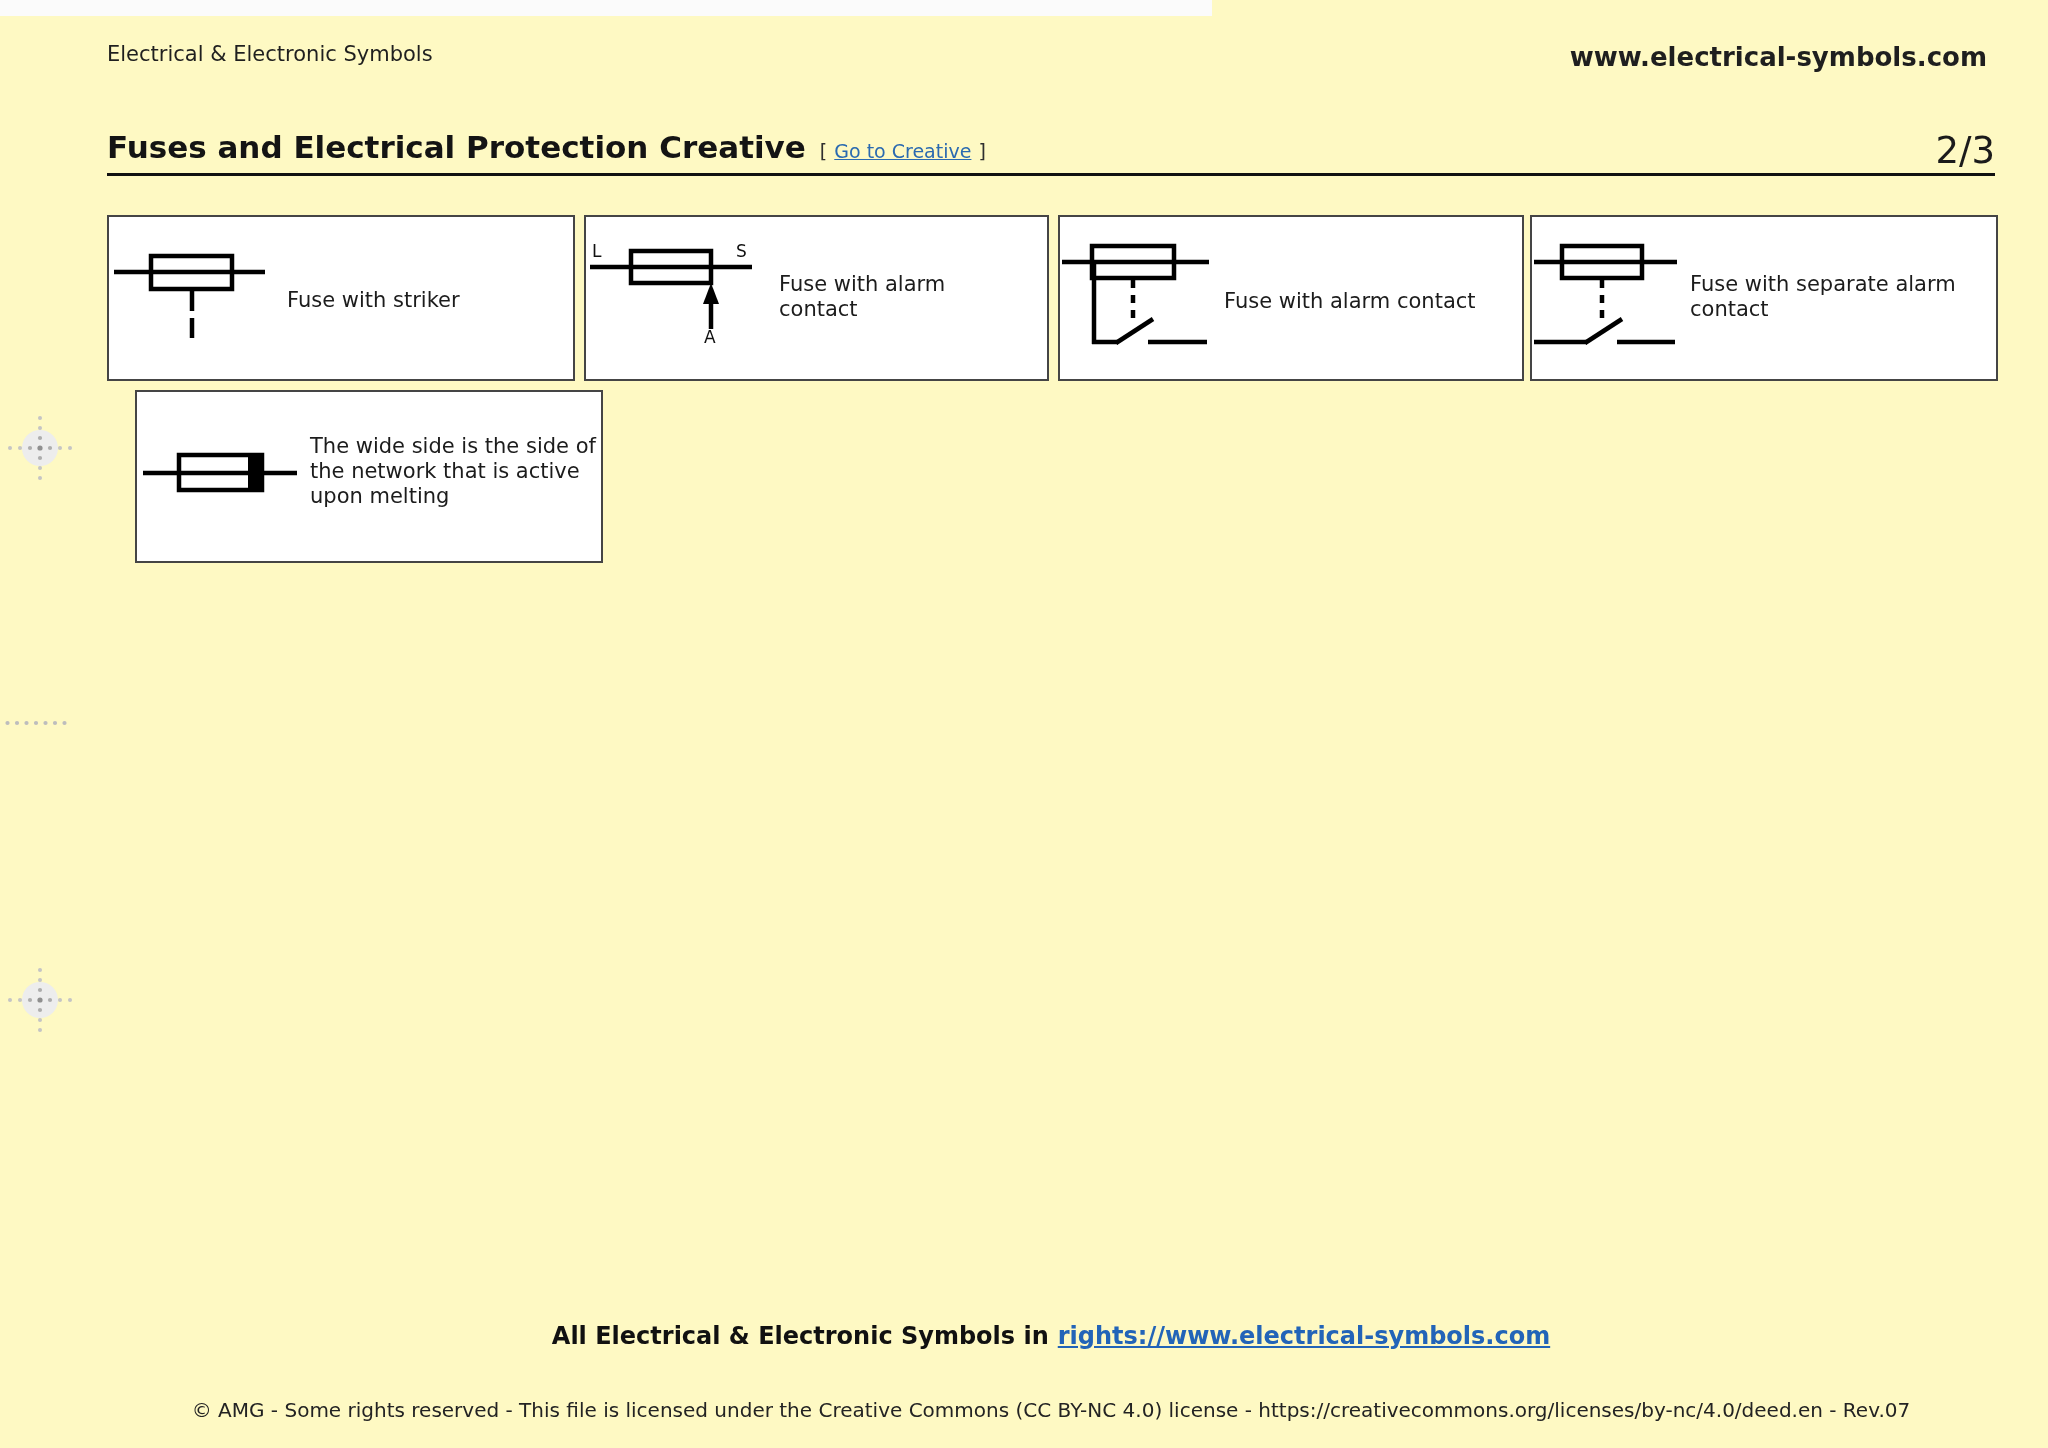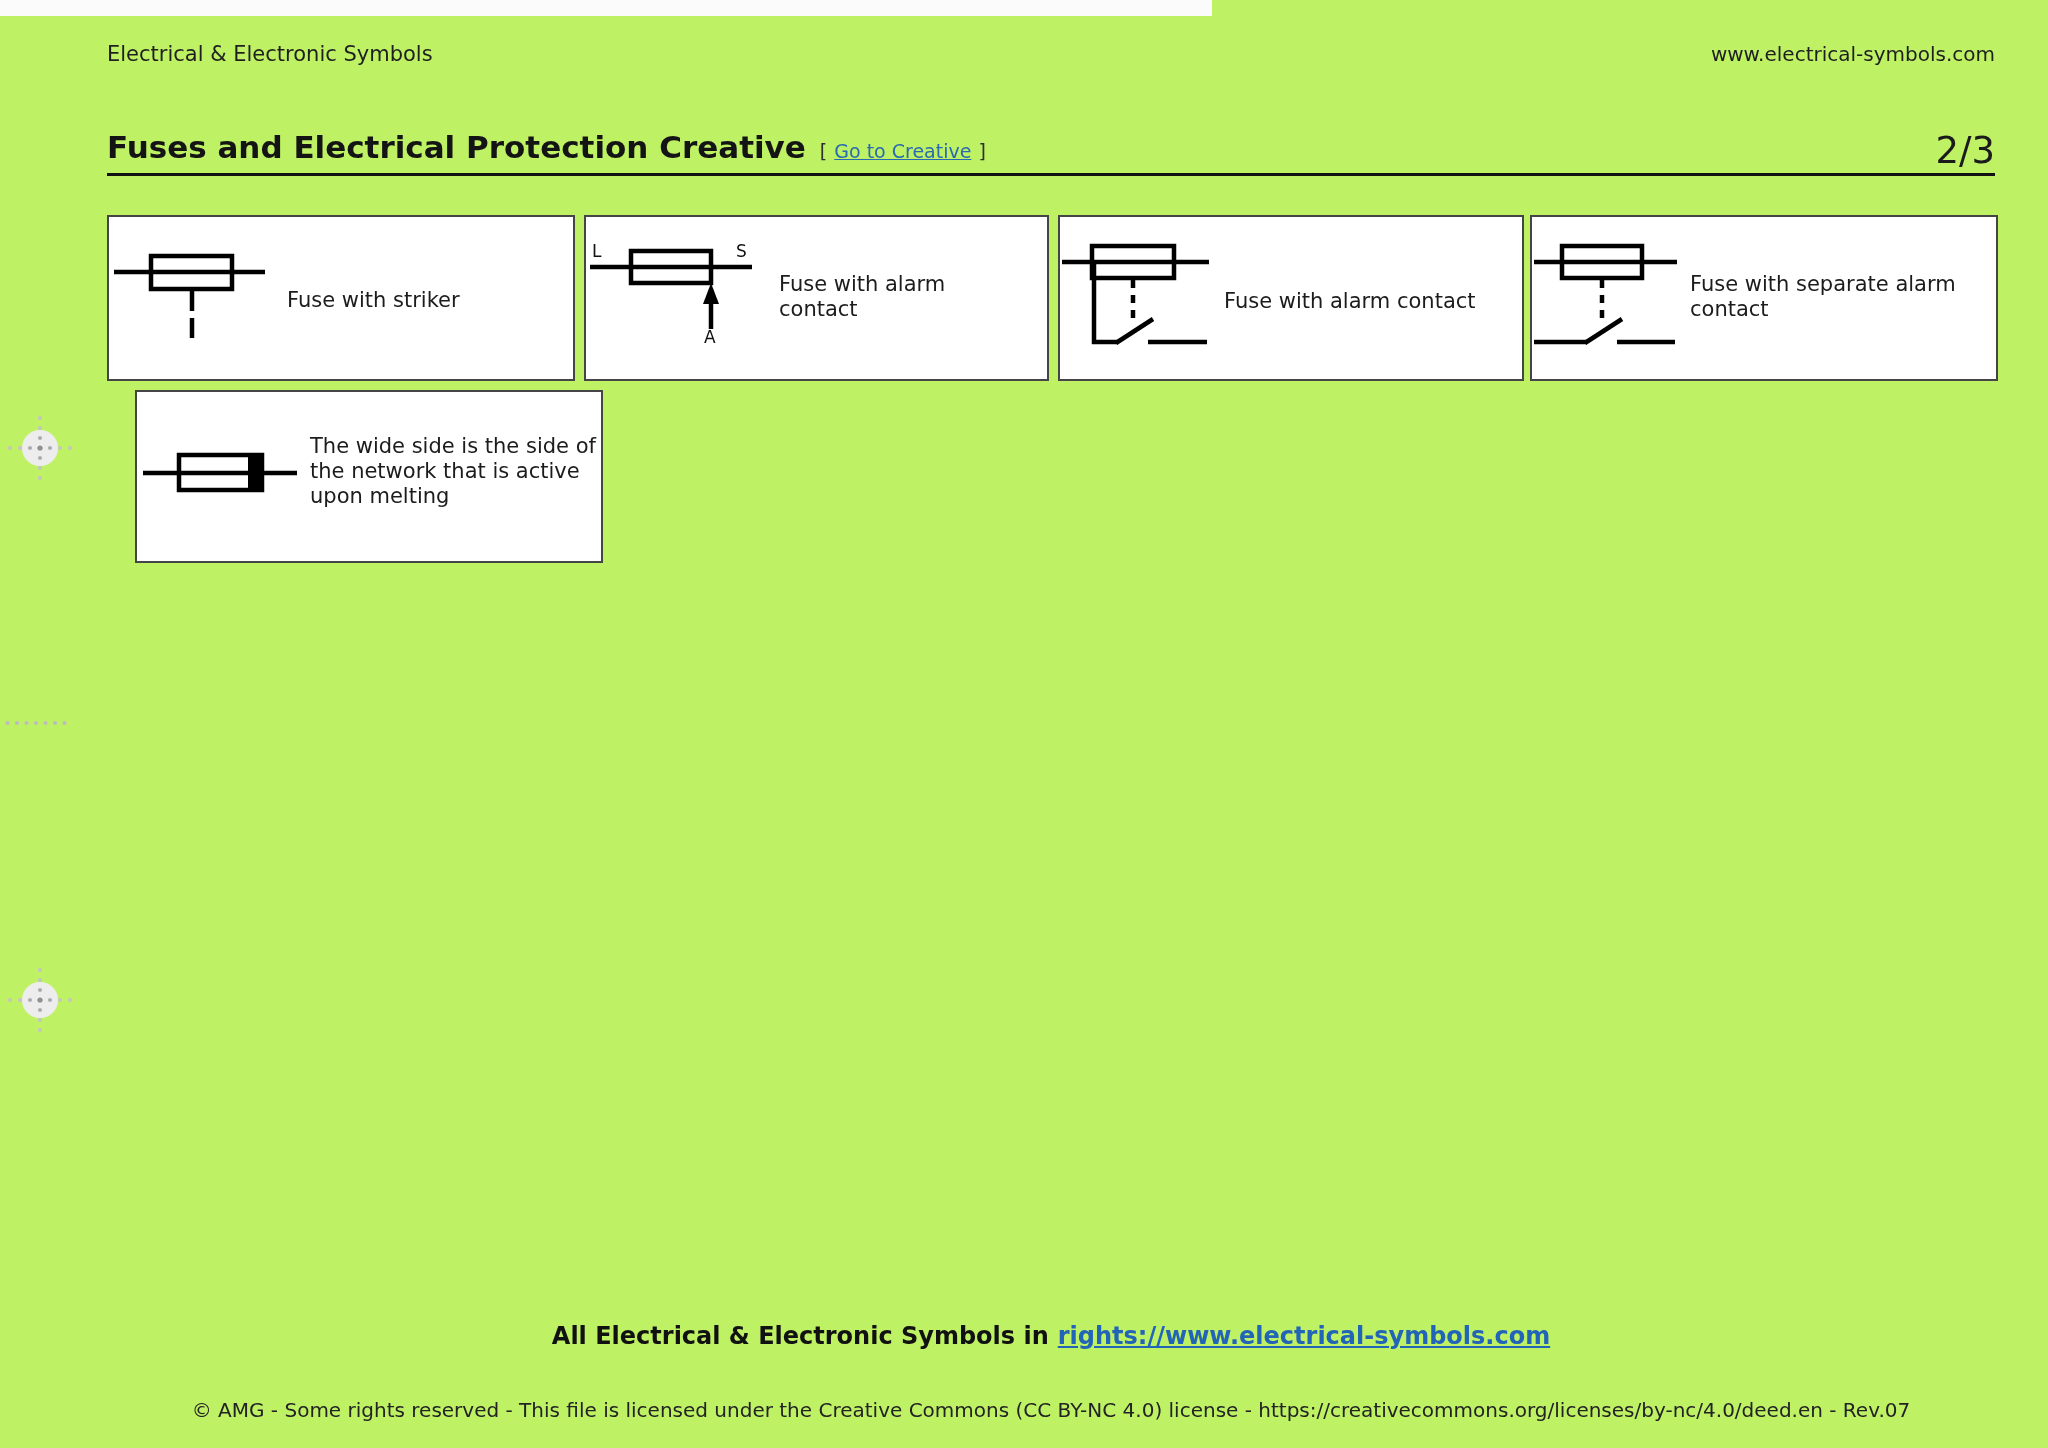--- a/index.html
+++ b/index.html
@@ -1,26 +1,26 @@
 <!DOCTYPE html>
 <html><head>
 <meta charset="utf-8">
 <title>Fuses and Electrical Protection Symbols</title>
 <style>
   * { margin:0; padding:0; box-sizing:border-box; }
   html,body { background:#ffffff; }
   .page {
-    position:relative; width:2048px; height:1448px; background:#bef264;
+    position:relative; width:2048px; height:1448px; background:#fef9c3;
     font-family:"DejaVu Sans", sans-serif; color:#1b1b1b; overflow:hidden;
   }
   .abs { position:absolute; }
 
   
   .hdr-left  { left:107px; top:42px;  font-size:21px; color:#1f1f1f; }
-  .hdr-right { right:53px; top:42px;  font-size:20px; color:#1f1f1f; }
+  .hdr-right { right:61px; top:42px;  font-size:26px; color:#1f1f1f;font-weight:bold; }
 
   
   .title-row { left:107px; top:129px; width:1745px; display:flex; align-items:baseline; }
   .doc-title { font-size:31px; font-weight:bold; color:#141414; letter-spacing:0; }
   .title-link-group { margin-left:14px; font-size:19px; color:#2f2f2f; white-space:nowrap; }
   .goto-link { color:#2a6ab0; text-decoration:underline; margin:0 7px; cursor:pointer; }
   .page-indicator { right:53px; top:129px; font-size:37px; color:#1b1b1b; }
   .title-rule { left:107px; top:173px; width:1888px; height:3px; background:#111111; }
 
   

